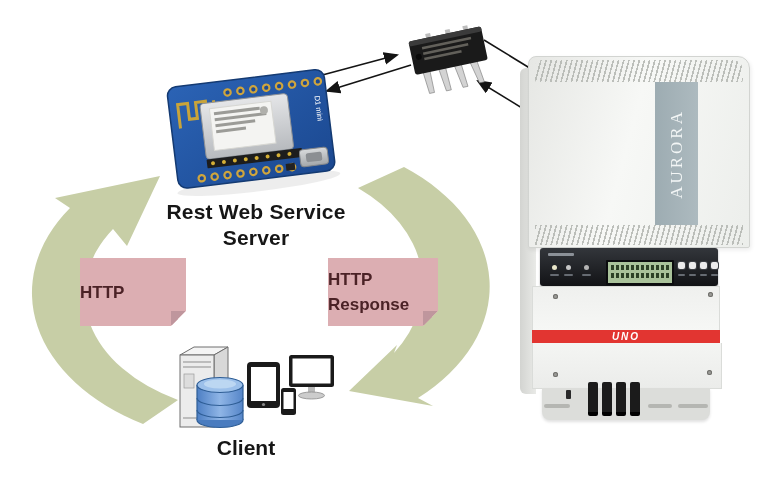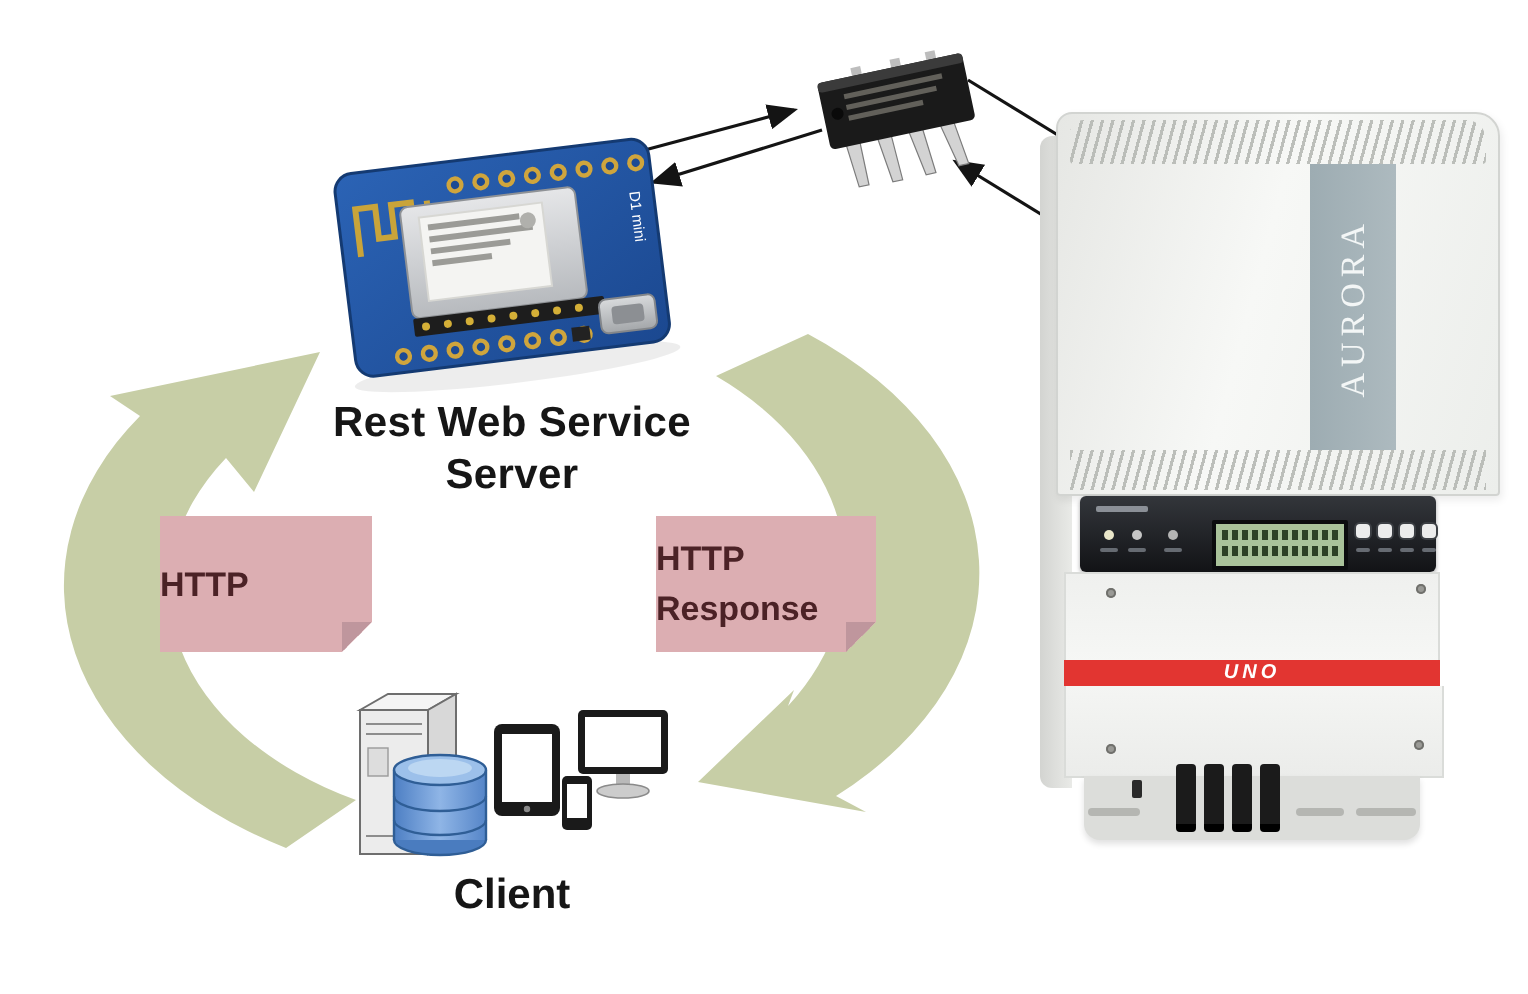--- a/index.html
+++ b/index.html
@@ -8,21 +8,21 @@
     font-family:"Liberation Sans",sans-serif;
   }
   .overlay{position:absolute;left:0;top:0;width:764px;height:497px;}
 
   
   .server-label{
     position:absolute;left:140px;top:199px;width:232px;text-align:center;
     font-size:21px;font-weight:bold;color:#161616;line-height:26px;letter-spacing:.2px;
   }
   .client-label{
-    position:absolute;left:166px;top:436px;width:180px;text-align:center;
+    position:absolute;left:156px;top:436px;width:180px;text-align:center;
     font-size:21px;font-weight:bold;color:#161616;
   }
 
   
   .callout{
     position:absolute;width:106px;height:68px;background:#dcaeb2;
     clip-path:polygon(0 0,100% 0,100% calc(100% - 15px),calc(100% - 15px) 100%,0 100%);
     display:flex;flex-direction:column;align-items:flex-start;justify-content:center;
     font-size:17px;font-weight:bold;color:#4b2226;line-height:25px;text-align:center;
   }

